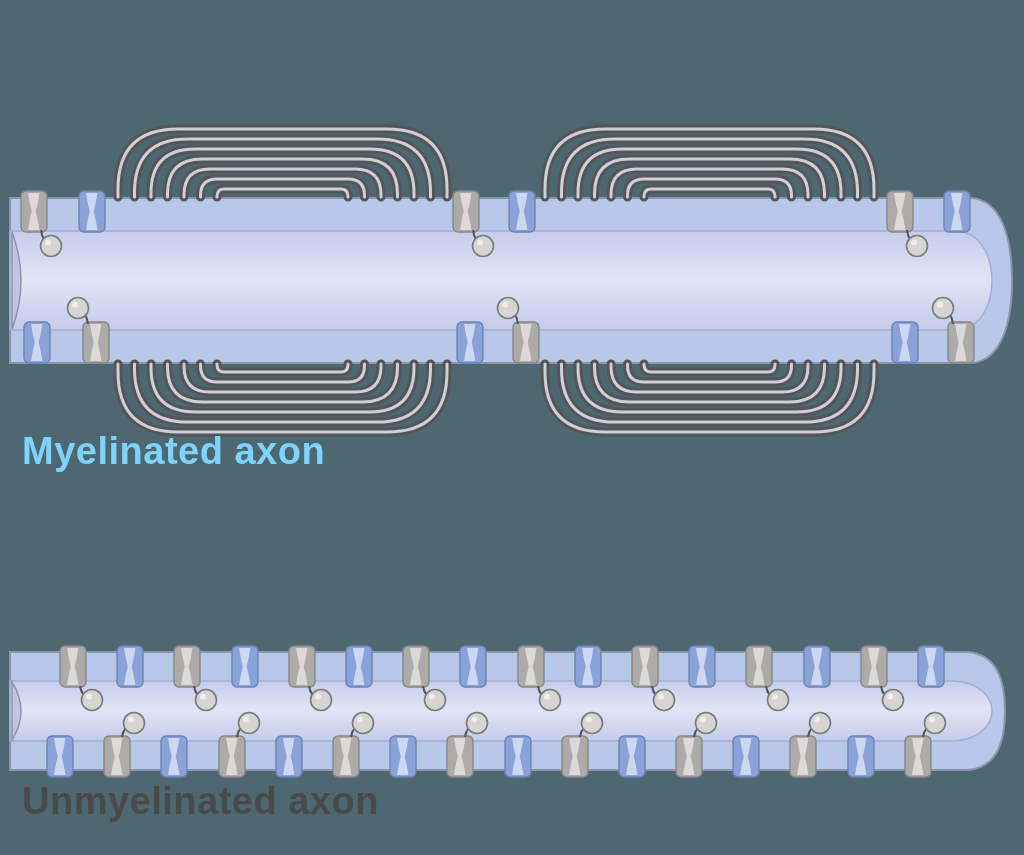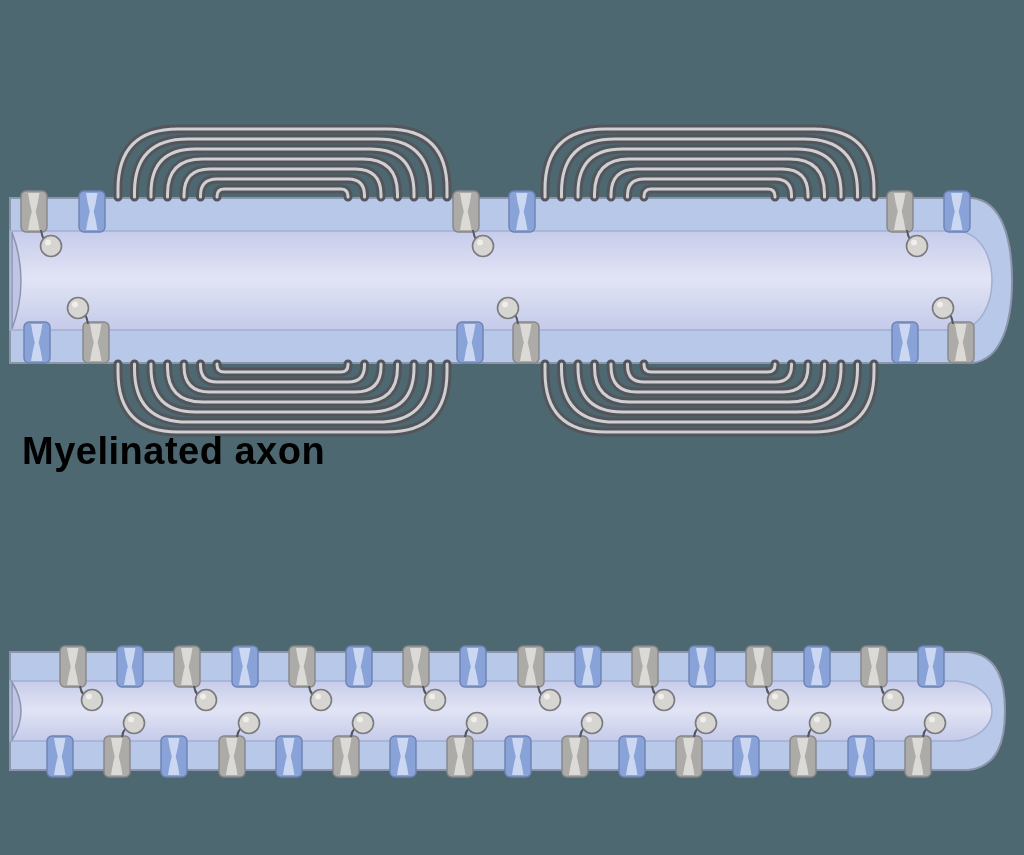--- a/index.html
+++ b/index.html
@@ -384,14 +384,15 @@
           <rect x="905" y="736" width="26" height="41" rx="5" ry="5" fill="#acaba8" stroke="#87868a" stroke-width="1.4"></rect>
           <path d="M912.02,738 L923.46,738 Q921.96,748.3 919.69,756.5 Q921.96,764.7 923.46,775 L912.02,775 Q913.52,764.7 915.79,756.5 Q913.52,748.3 912.02,738 Z" fill="#dbdad6"></path>
         </g>
         <g>
           <path d="M923,737 Q924.5,726 935,723" fill="none" stroke="#55565a" stroke-width="2"></path>
           <circle cx="935" cy="723" r="10.5" fill="#d6d5d1" stroke="#7a7b7f" stroke-width="1.6"></circle>
           <circle cx="932" cy="719.5" r="3" fill="#f3f2ef" opacity="0.85"></circle>
         </g>
       </g>
     </svg>
-  <div class="axon-label" id="label-myelinated" style="color: #000000;">Myelinated axon</div>
+  <div class="axon-label" id="label-myelinated" style="color: #7dd3fc;">Myelinated axon</div>
+  <div class="axon-label" id="label-unmyelinated" style="color: rgb(73, 73, 75);">Unmyelinated axon</div>
 </div>
 
 </body></html>

